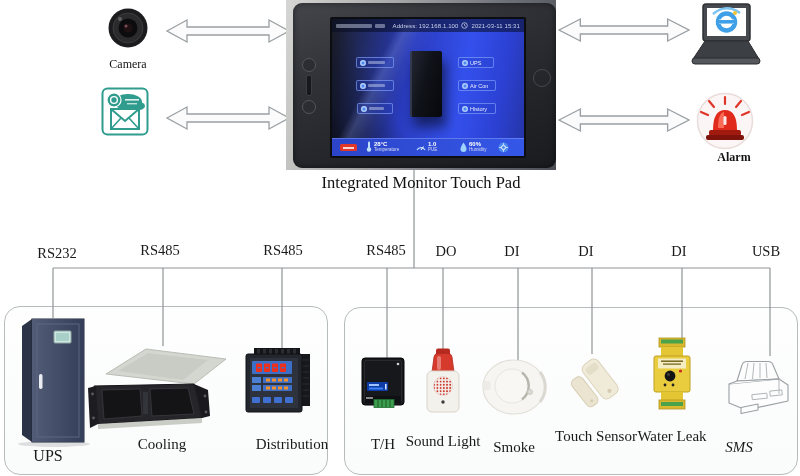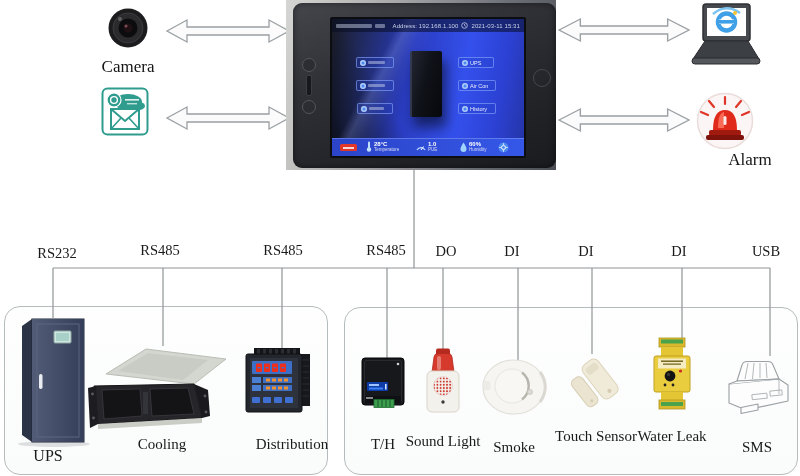--- a/index.html
+++ b/index.html
@@ -1,20 +1,20 @@
 <!DOCTYPE html>
 <html><head>
 <meta charset="utf-8">
 <style>
   html,body{margin:0;padding:0;background:#fff;}
   #canvas{position:relative;width:800px;height:476px;background:#fff;overflow:hidden;
           font-family:"Liberation Serif","DejaVu Serif",serif;}
   .abs{position:absolute;}
   
-  .node-label{position:absolute;text-align:center;font-size:17px;color:#141414;}
+  .node-label{position:absolute;text-align:center;font-size:12px;color:#141414;}
   .port{position:absolute;transform:translateX(-50%);font-size:14.5px;color:#1a1a1a;white-space:nowrap;}
   .dev-label{position:absolute;transform:translateX(-50%);font-size:15px;color:#1a1a1a;white-space:nowrap;text-align:center;}
   .caption{position:absolute;left:286px;top:173px;width:270px;text-align:center;font-size:16.5px;color:#111;}
   
   .group-box{position:absolute;border:1.6px solid #b6bbbd;border-radius:16px;background:linear-gradient(#fefefe,#fafbfb);}
   
   .photo{position:absolute;left:286px;top:0;width:270px;height:170px;
          background:linear-gradient(105deg,#d6d6d4 0%,#c4c4c2 14%,#a7a7a9 35%,#6e7078 70%,#4b4d55 100%);}
   .tablet{position:absolute;left:7px;top:3px;width:263px;height:165px;border-radius:9px;
           background:linear-gradient(160deg,#45464c 0%,#303136 35%,#232428 70%,#1a1b1f 100%);
@@ -132,21 +132,21 @@
       <line x1="42" y1="15" x2="47" y2="9"></line>
       <line x1="14" y1="23" x2="7" y2="20"></line>
       <line x1="48" y1="23" x2="55" y2="20"></line>
     </g>
     <path d="M19,38 Q19,18 31,18 Q43,18 43,38 Z" fill="#e02a1c"></path>
     <path d="M24,36 Q24,21 30,20 L30,36 Z" fill="#ff7a66" opacity="0.8"></path>
     <rect x="29.5" y="24" width="3" height="9" rx="1.5" fill="#ffffff" opacity="0.9"></rect>
     <rect x="15" y="38" width="32" height="6" rx="2" fill="#a01a10"></rect>
     <rect x="12" y="43" width="38" height="5" rx="2" fill="#7e130b"></rect>
   </svg>
-  <span class="node-label" style="left:710px;top:150px;width:80px;">Alarm</span>
+  <span class="node-label" style="left:694px;top:150px;width:80px;font-weight:bold;">Alarm</span>
 
   <div class="photo">
     <div class="tablet">
       <div class="bezel-btn" style="left:9px;top:55px;"></div>
       <div class="bezel-slot" style="left:13px;top:72px;"></div>
       <div class="bezel-btn" style="left:9px;top:97px;"></div>
       <div class="bezel-ring" style="left:240px;top:66px;"></div>
 
       <div class="screen">
         <div class="scr-streak"></div>
@@ -232,20 +232,21 @@
                 <line x1="6" y1="9" x2="6" y2="10.5"></line>
               <line x1="1.5" y1="6" x2="3" y2="6"></line>
                 <line x1="9" y1="6" x2="10.5" y2="6"></line>
             </g>
           </svg>
         </div>
       </div>
     </div>
   </div>
 
+  <div class="caption">Integrated Monitor Touch Pad</div>
 
   <span class="port" style="left:57px;top:245px;">RS232</span>
   <span class="port" style="left:160px;top:242px;">RS485</span>
   <span class="port" style="left:283px;top:242px;">RS485</span>
   <span class="port" style="left:386px;top:242px;">RS485</span>
   <span class="port" style="left:446px;top:243px;">DO</span>
   <span class="port" style="left:512px;top:243px;">DI</span>
   <span class="port" style="left:586px;top:243px;">DI</span>
   <span class="port" style="left:679px;top:243px;">DI</span>
   <span class="port" style="left:766px;top:243px;">USB</span>
@@ -429,15 +430,15 @@
     <g stroke="#aab0b2" stroke-width="0.9" fill="none">
       <line x1="27" y1="9" x2="24" y2="25"></line>
         <line x1="33" y1="9" x2="31.5" y2="25"></line>
       <line x1="39" y1="9" x2="39" y2="24"></line>
         <line x1="45" y1="9" x2="46" y2="24"></line>
       <rect x="31" y="40" width="15" height="5" transform="rotate(-6 38 42)"></rect>
       <rect x="49" y="36.5" width="12" height="5" transform="rotate(-6 55 39)"></rect>
       <line x1="58" y1="25" x2="58" y2="40"></line>
     </g>
   </svg>
-  <span class="dev-label" style="left:757px;top:439px;">SMS</span>
+  <span class="dev-label" style="left:739px;top:439px;font-style:italic;">SMS</span>
 
 </div>
 
 </body></html>

